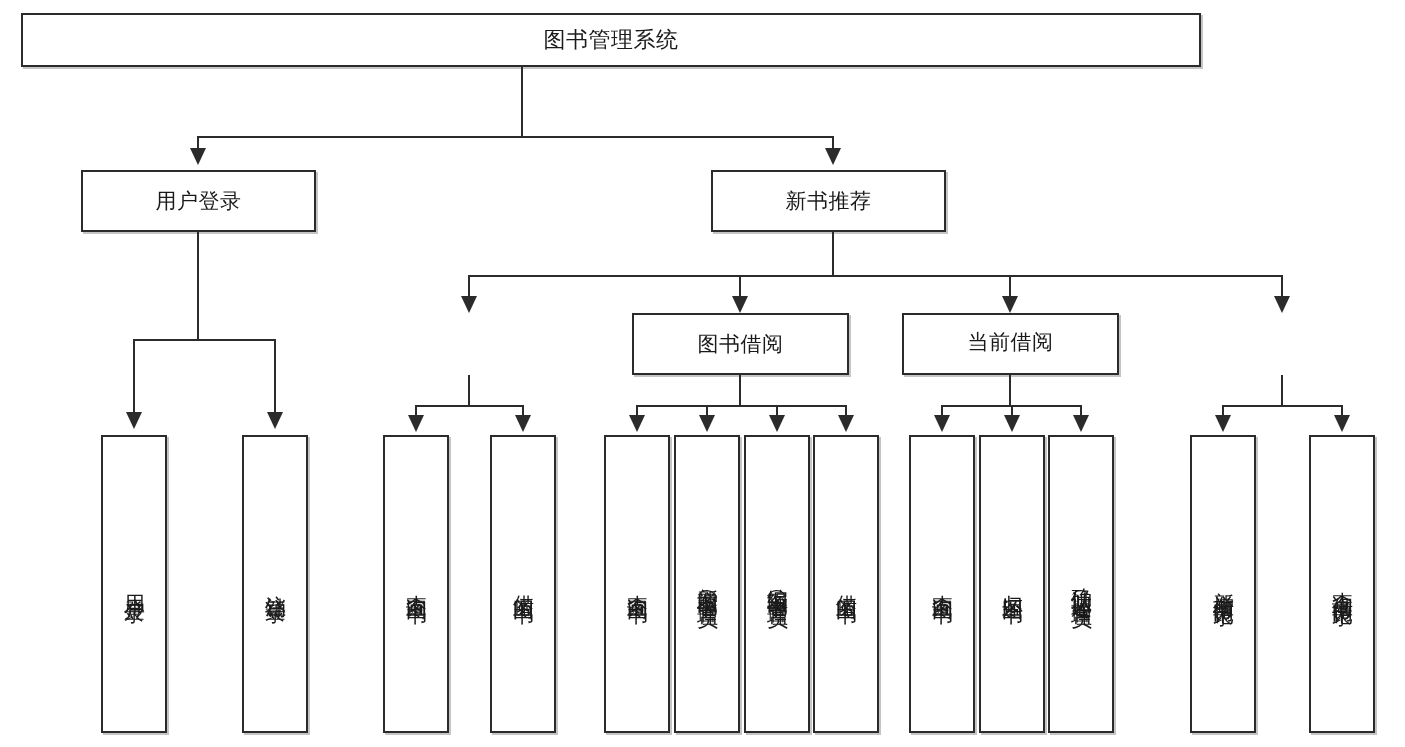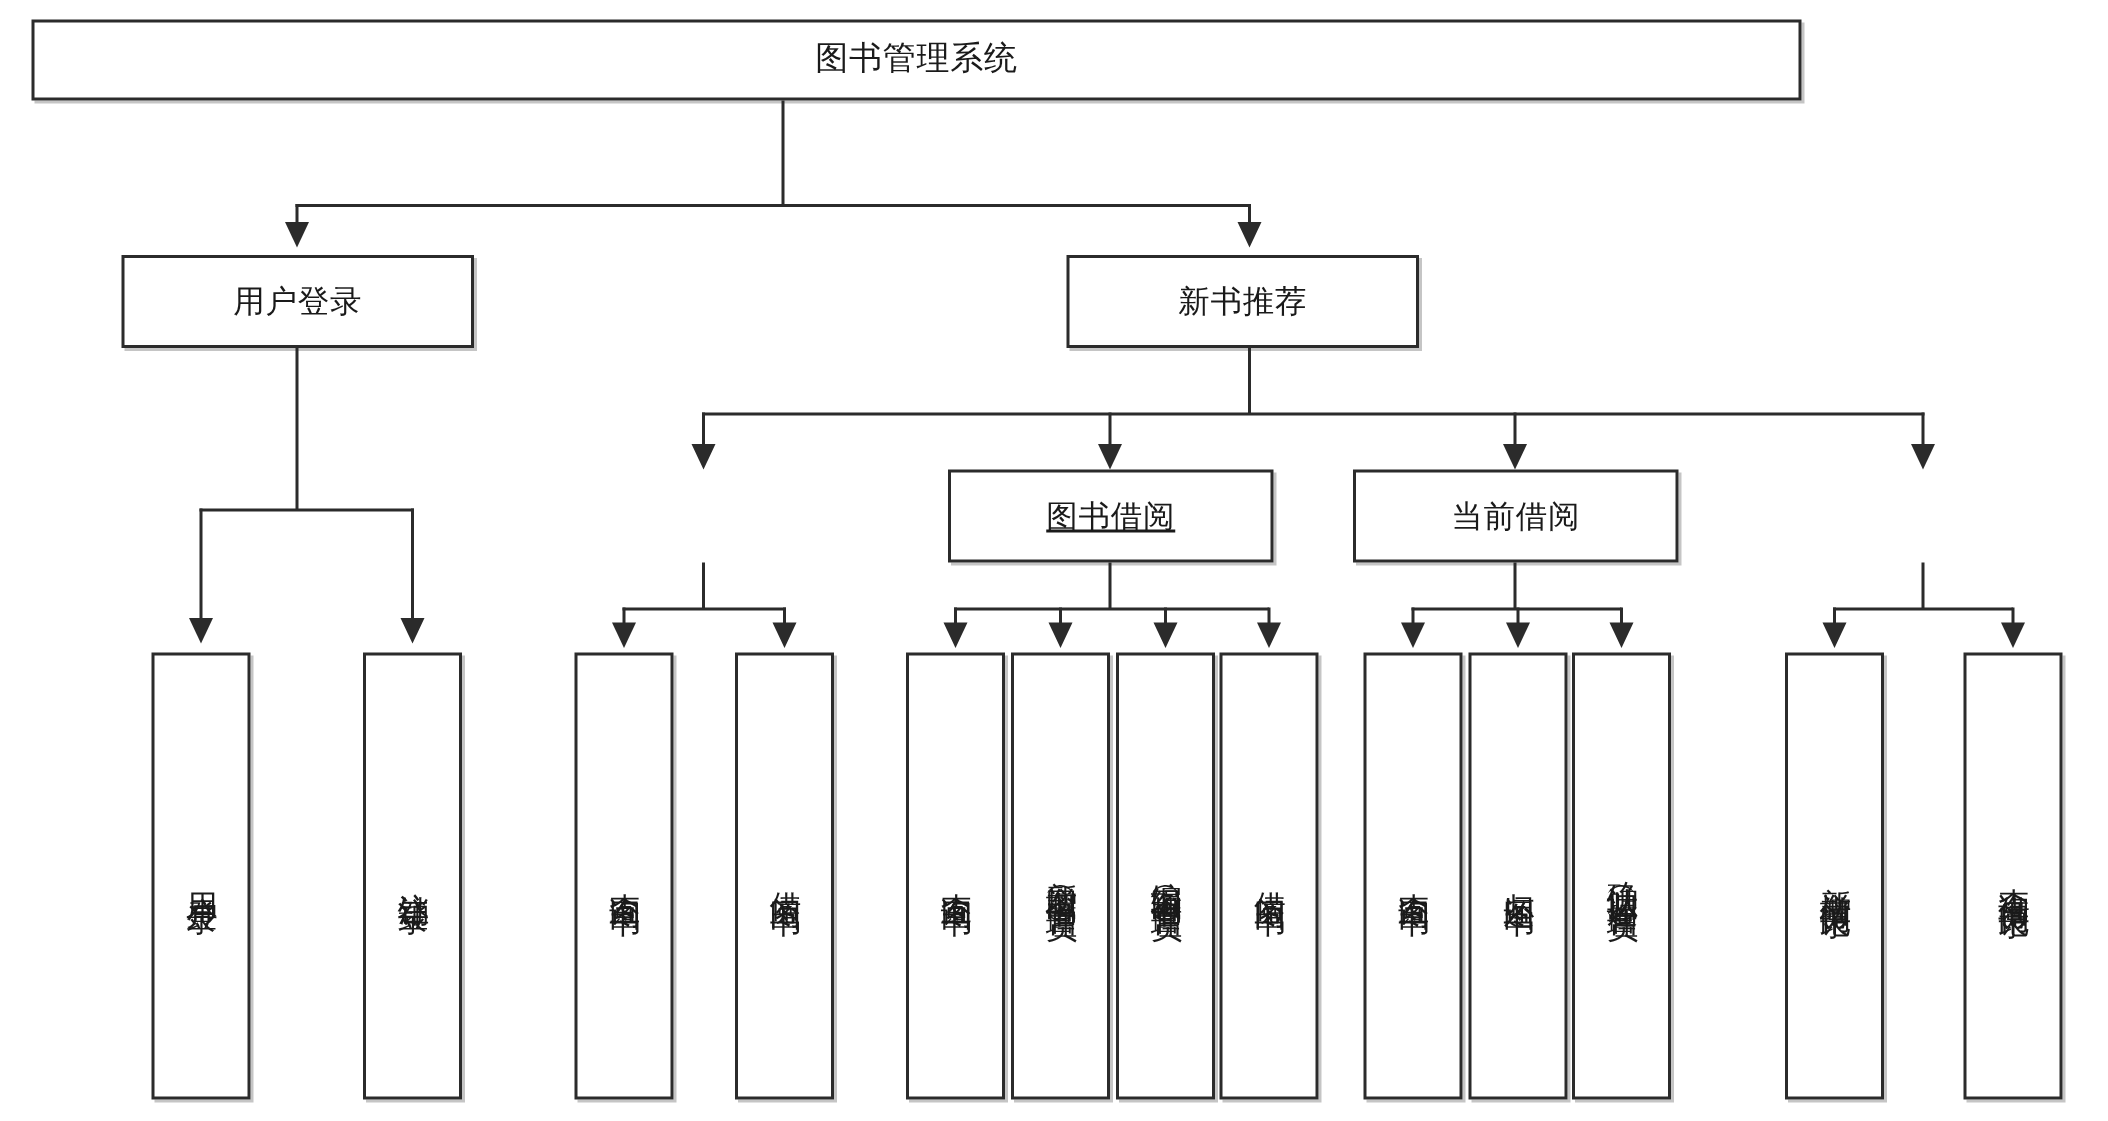--- a/index.html
+++ b/index.html
@@ -120,24 +120,24 @@
   <div class="conn h" style="left:468px; top:275px; width:815px;"></div>
   <div class="conn v" style="left:468px; top:275px; height:27px;"></div>
   <div class="arrow" style="left:461px; top:296px;"></div>
   <div class="conn v" style="left:739px; top:275px; height:27px;"></div>
   <div class="arrow" style="left:732px; top:296px;"></div>
   <div class="conn v" style="left:1009px; top:275px; height:27px;"></div>
   <div class="arrow" style="left:1002px; top:296px;"></div>
   <div class="conn v" style="left:1281px; top:275px; height:27px;"></div>
   <div class="arrow" style="left:1274px; top:296px;"></div>
 
-  <div class="node horiz" style="left:632px; top:313px; width:217px; height:62px;text-decoration:underline;">
+  <div class="node horiz" style="left:632px; top:313px; width:217px; height:62px;">
     <span class="label">图书借阅</span>
   </div>
-  <div class="node horiz" style="left:902px; top:313px; width:217px; height:62px;">
+  <div class="node horiz" style="left:902px; top:313px; width:217px; height:62px;font-family:Liberation Mono, monospace;">
     <span class="label">当前借阅</span>
   </div>
 
   <div class="conn v" style="left:468px; top:375px; height:31px;"></div>
   <div class="conn h" style="left:415px; top:405px; width:109px;"></div>
   <div class="conn v" style="left:415px; top:405px; height:14px;"></div>
   <div class="arrow" style="left:408px; top:415px;"></div>
   <div class="conn v" style="left:522px; top:405px; height:14px;"></div>
   <div class="arrow" style="left:515px; top:415px;"></div>
 

